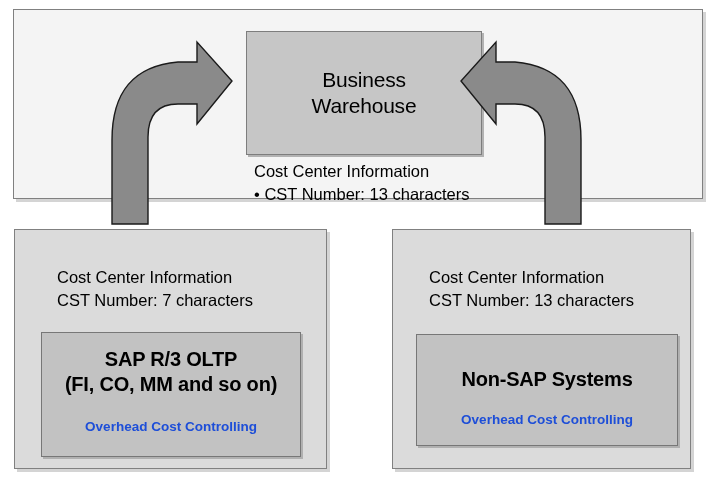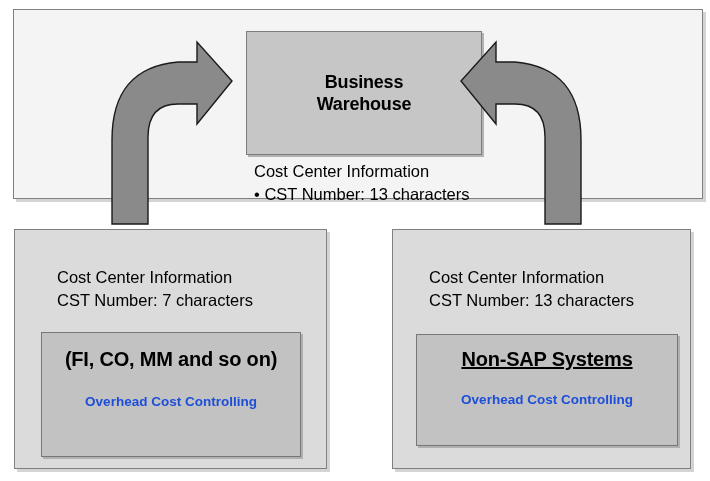--- a/index.html
+++ b/index.html
@@ -43,22 +43,22 @@
     width: 236px;
     height: 124px;
     background: #c6c6c6;
     border: 1px solid #7d7d7d;
     box-shadow: 2px 2px 0 0 #b2b2b2;
     display: flex;
     align-items: center;
     justify-content: center;
   }
   #biw-box .biw-title {
-    font-size: 18px;
-    font-weight: bold;
+    font-size: 21px;
+    font-weight: normal;
     color: #000000;
     line-height: 1.24;
     text-align: center;
     letter-spacing: -0.2px;
   }
 
   
   .info-block {
     position: absolute;
     color: #000000;
@@ -129,23 +129,22 @@
   }
   #sap-box .system-title {
     font-size: 20px;
     line-height: 1.25;
     margin-top: 14px;
     letter-spacing: -0.2px;
   }
   #nonsap-box .system-title {
     font-size: 20px;
     line-height: 1.25;
-    margin-top: 12px;
+    margin-top: 32px;
     letter-spacing: -0.2px;
-    text-decoration: underline;
   }
   .system-sub {
     font-size: 13.5px;
     font-weight: bold;
     color: #1d4ed8;
   }
   #sap-box .system-sub { margin-top: 22px; }
   #nonsap-box .system-sub { margin-top: 20px; }
 
   
@@ -187,20 +186,21 @@
 
   <div class="panel" id="bottom-left-panel">
 
     <div class="bottom-info" id="bl-info">
       <div>Cost Center Information</div>
       <div class="bullet-line">CST Number: 7 characters</div>
     </div>
 
     <div class="system-box" id="sap-box">
       <div class="system-title">
+        <div>SAP R/3 OLTP</div>
         <div>(FI, CO, MM and so on)</div>
       </div>
       <div class="system-sub">Overhead Cost Controlling</div>
     </div>
 
   </div>
 
   <div class="panel" id="bottom-right-panel">
 
     <div class="bottom-info" id="br-info">

